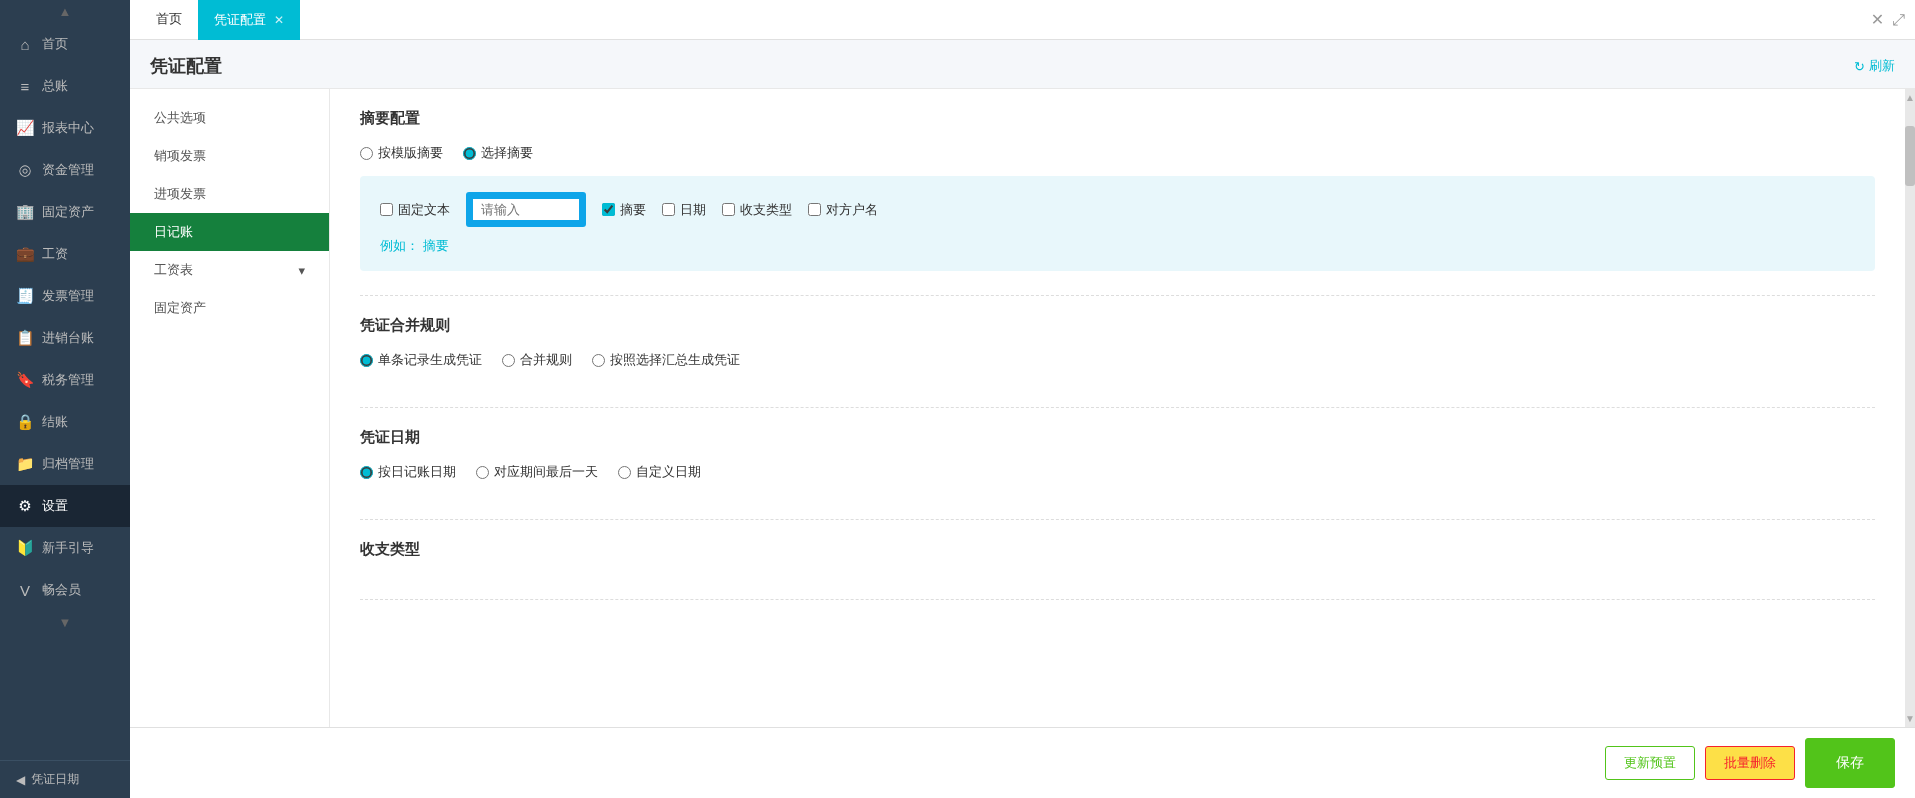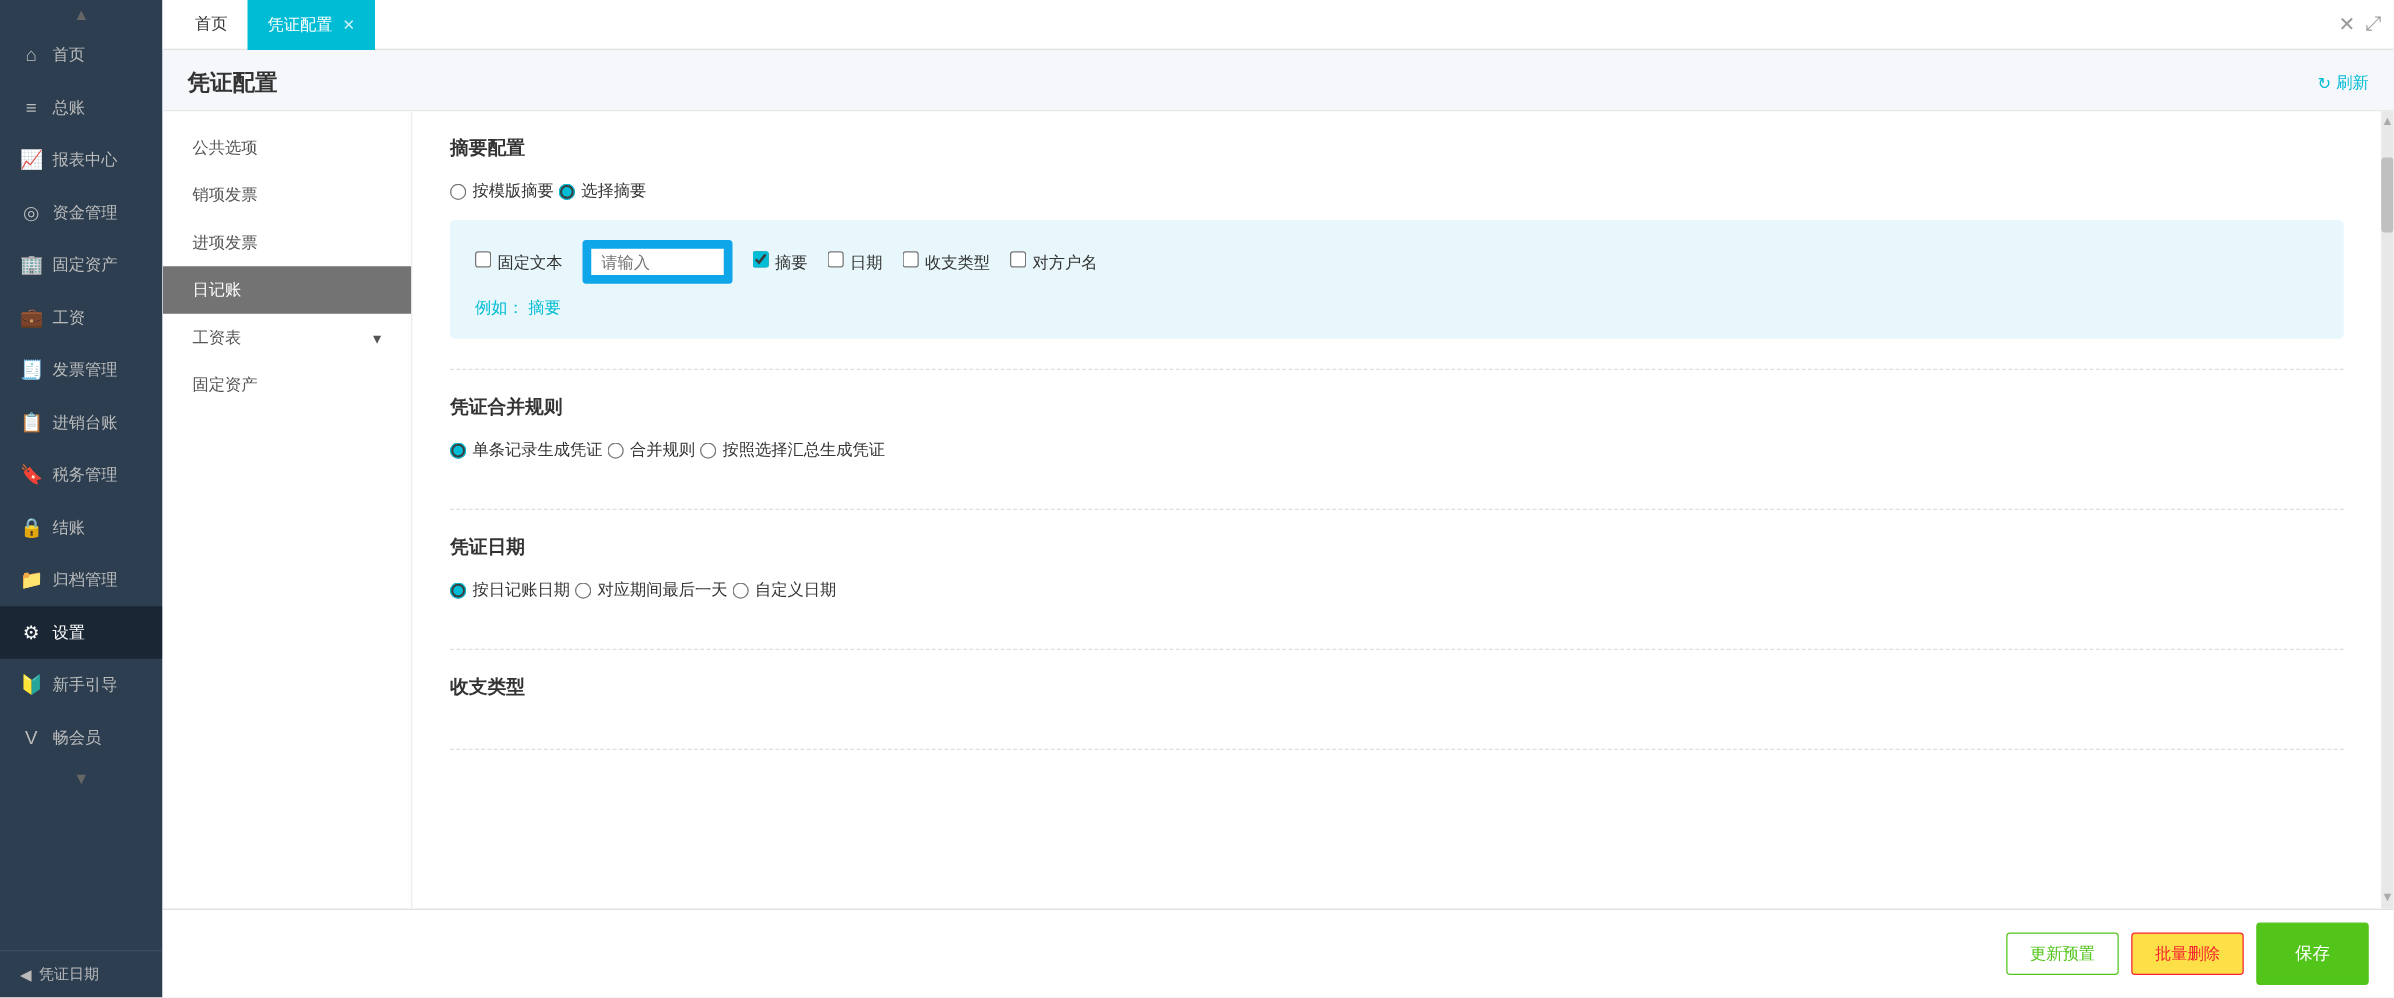--- a/index.html
+++ b/index.html
@@ -148,21 +148,21 @@
     .left-nav-item {
       padding: 10px 24px;
       cursor: pointer;
       color: #555;
       font-size: 13px;
       display: flex;
       align-items: center;
       justify-content: space-between;
     }
     .left-nav-item.active {
-      background: #737373;
+      background: #15803d;
       color: #fff;
     }
 
     
     .right-content {
       flex: 1;
       overflow-y: auto;
       padding: 20px 30px;
       background: #fff;
     }
@@ -179,21 +179,21 @@
       font-size: 15px;
       font-weight: bold;
       color: #333;
       margin-bottom: 16px;
     }
 
     
     .radio-group {
       display: flex;
       align-items: center;
-      gap: 4px;
+      gap: 20px;
       margin-bottom: 14px;
     }
     .radio-item {
       display: flex;
       align-items: center;
       gap: 5px;
       cursor: pointer;
       color: #333;
       font-size: 13px;
     }
@@ -207,21 +207,21 @@
       margin-top: 6px;
     }
     .checkbox-row {
       display: flex;
       align-items: center;
       gap: 16px;
       flex-wrap: wrap;
     }
     .checkbox-item {
       display: flex;
-      align-items: flex-start;
+      align-items: center;
       gap: 5px;
       cursor: pointer;
       color: #333;
       font-size: 13px;
     }
     .checkbox-item input[type=checkbox] { accent-color: #00bcd4; cursor: pointer; }
     .text-input {
       border: 7px solid #0ea5e9;
       border-radius: 3px;
       padding: 3px 8px;

